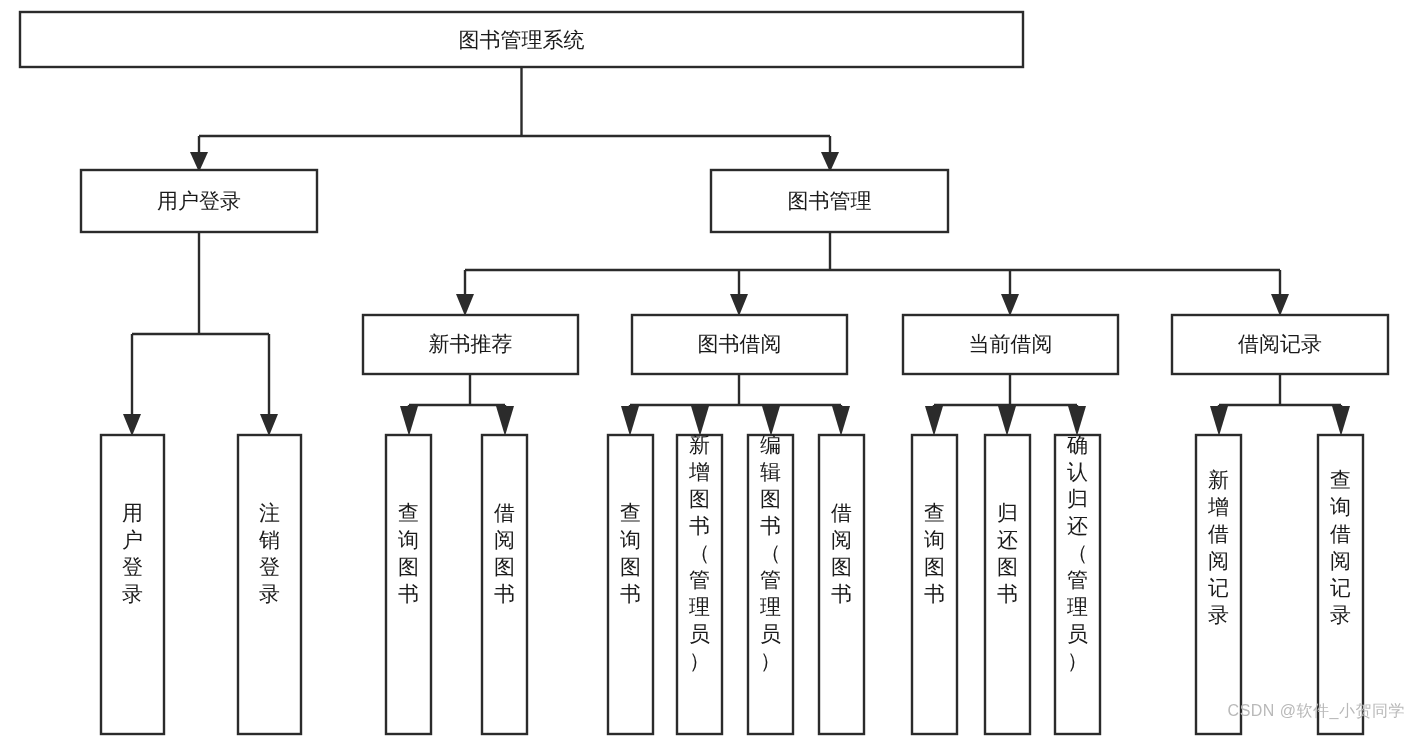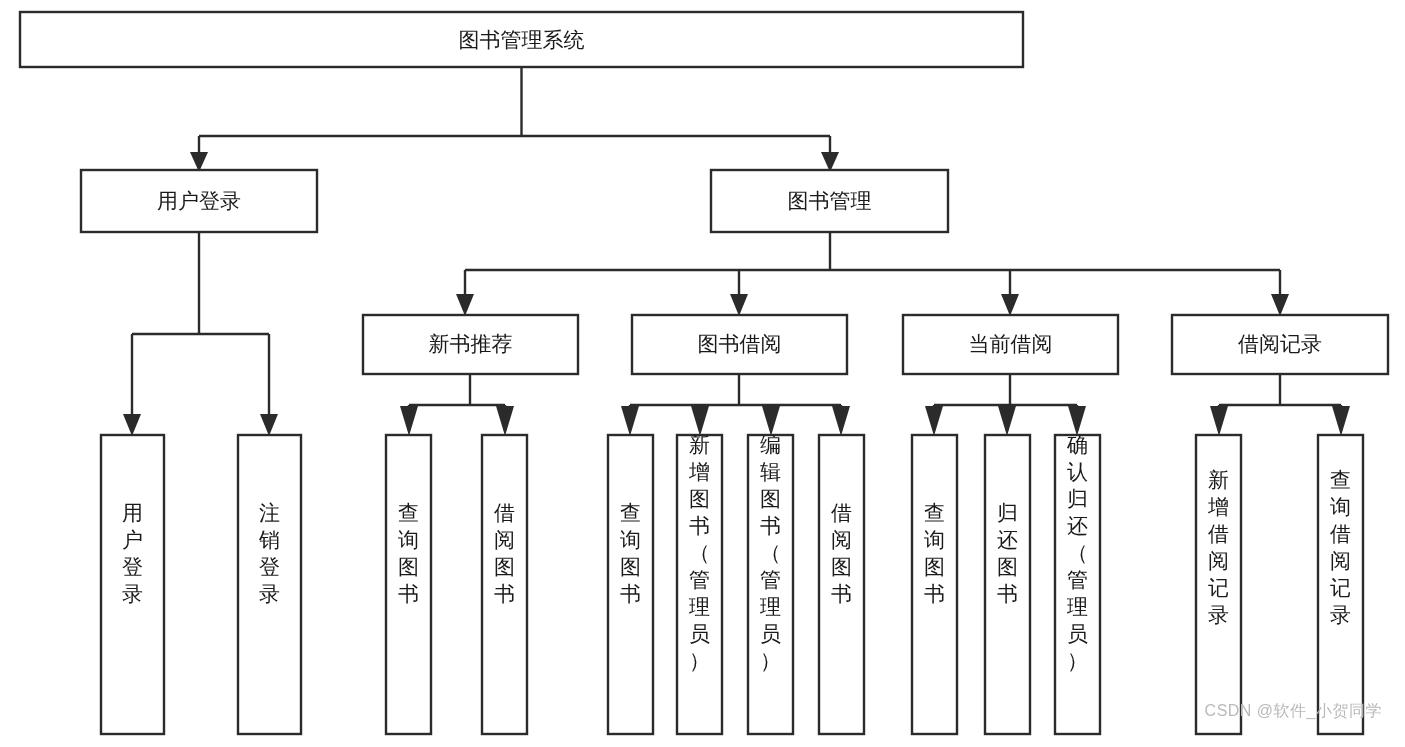--- a/index.html
+++ b/index.html
@@ -50,21 +50,21 @@
     dominant-baseline: middle;
   }
   .node-label-v {
     font-family: "Liberation Sans", "DejaVu Sans", sans-serif;
     font-size: 21px;
     fill: #1a1a1a;
     text-anchor: middle;
   }
   .watermark {
     position: absolute;
-    right: 23px;
+    right: 0;
     bottom: 6px;
     font-family: "Liberation Sans", "DejaVu Sans", sans-serif;
     font-size: 16px;
     color: #b9b9b9;
     letter-spacing: 0.5px;
     white-space: nowrap;
     pointer-events: none;
     margin-top: 16px;
   }
 </style>

